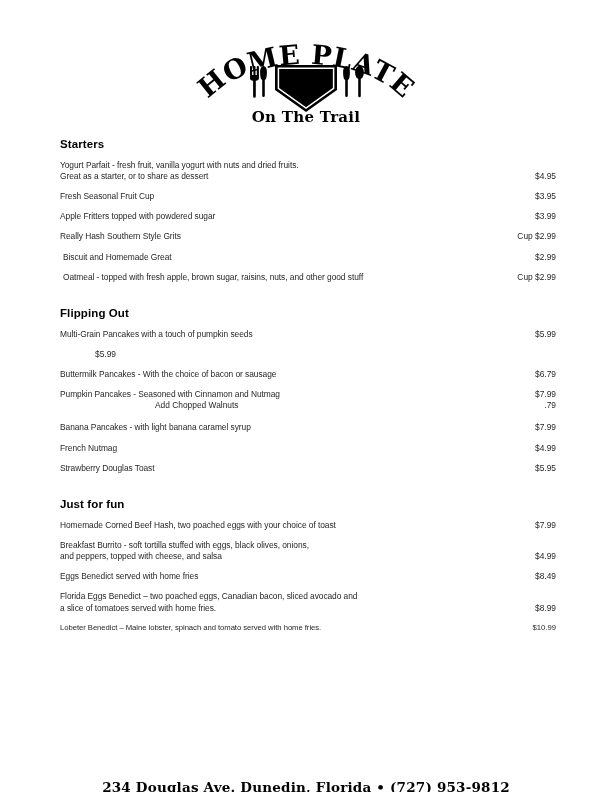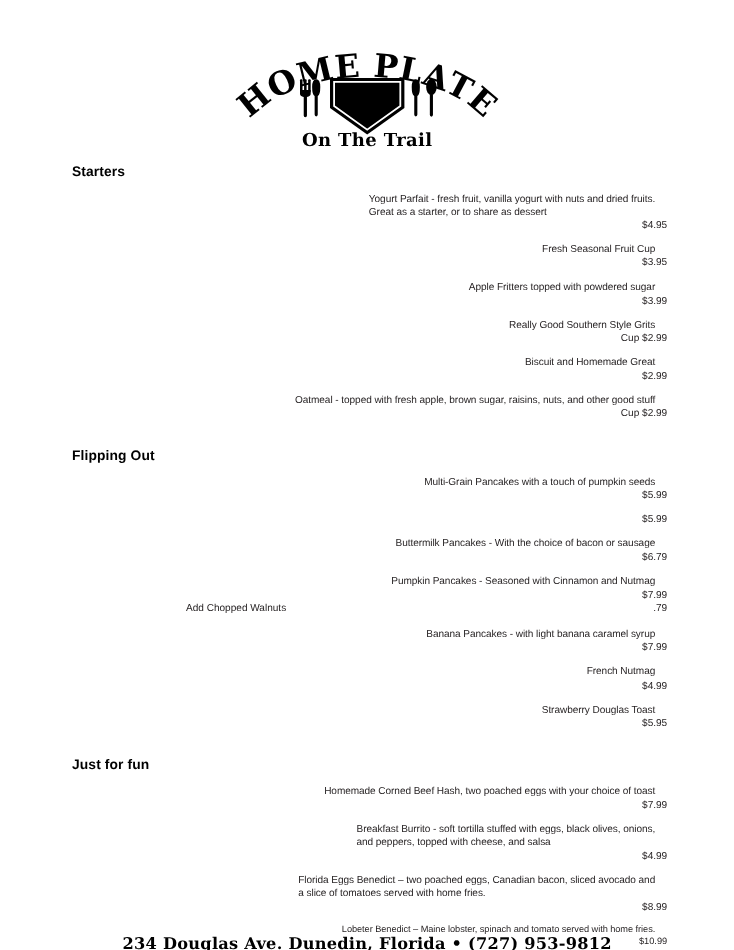--- a/index.html
+++ b/index.html
@@ -44,21 +44,20 @@
     margin: 0 0 8px 0;
     line-height: 1.2;
   }
   .section + .section { margin-top: 24px; }
 
   .item {
     display: flex;
     align-items: flex-end;
     margin-bottom: 9px;
     line-height: 1.33;
-    flex-direction: column;
   }
   .item:last-child { margin-bottom: 0; }
 
   .item-desc {
     font-size: 8.4px;
     color: #231f20;
     white-space: pre-line;
     flex: 1 1 auto;
     padding-right: 10px;
     letter-spacing: -0.05px;
@@ -168,21 +167,21 @@
       <div class="item-desc">Fresh Seasonal Fruit Cup</div>
       <div class="item-price">$3.95</div>
     </div>
 
     <div class="item">
       <div class="item-desc">Apple Fritters topped with powdered sugar</div>
       <div class="item-price">$3.99</div>
     </div>
 
     <div class="item">
-      <div class="item-desc">Really Good Southern Style Grits</div>
+      <div class="item-desc">Really Hash Southern Style Grits</div>
       <div class="item-price">Cup $2.99</div>
     </div>
 
     <div class="item">
       <div class="item-desc lead-space">Biscuit and Homemade  Great</div>
       <div class="item-price">$2.99</div>
     </div>
 
     <div class="item">
       <div class="item-desc lead-space">Oatmeal - topped with fresh apple, brown sugar, raisins, nuts, and other good stuff</div>
@@ -241,20 +240,24 @@
       <div class="item-desc">Homemade Corned Beef Hash, two poached eggs with your choice of toast</div>
       <div class="item-price">$7.99</div>
     </div>
 
     <div class="item multiline">
       <div class="item-desc">Breakfast Burrito  - soft tortilla stuffed with eggs, black olives, onions,
 and peppers, topped with cheese, and salsa</div>
       <div class="item-price">$4.99</div>
     </div>
 
+    <div class="item">
+      <div class="item-desc">Eggs Benedict served with home fries</div>
+      <div class="item-price">$8.49</div>
+    </div>
 
     <div class="item multiline">
       <div class="item-desc">Florida Eggs Benedict – two poached eggs, Canadian bacon, sliced avocado and
 a slice of tomatoes served with home fries.</div>
       <div class="item-price">$8.99</div>
     </div>
 
     <div class="item small-line">
       <div class="item-desc">Lobeter Benedict – Maine lobster, spinach and tomato served with home fries.</div>
       <div class="item-price">$10.99</div>

